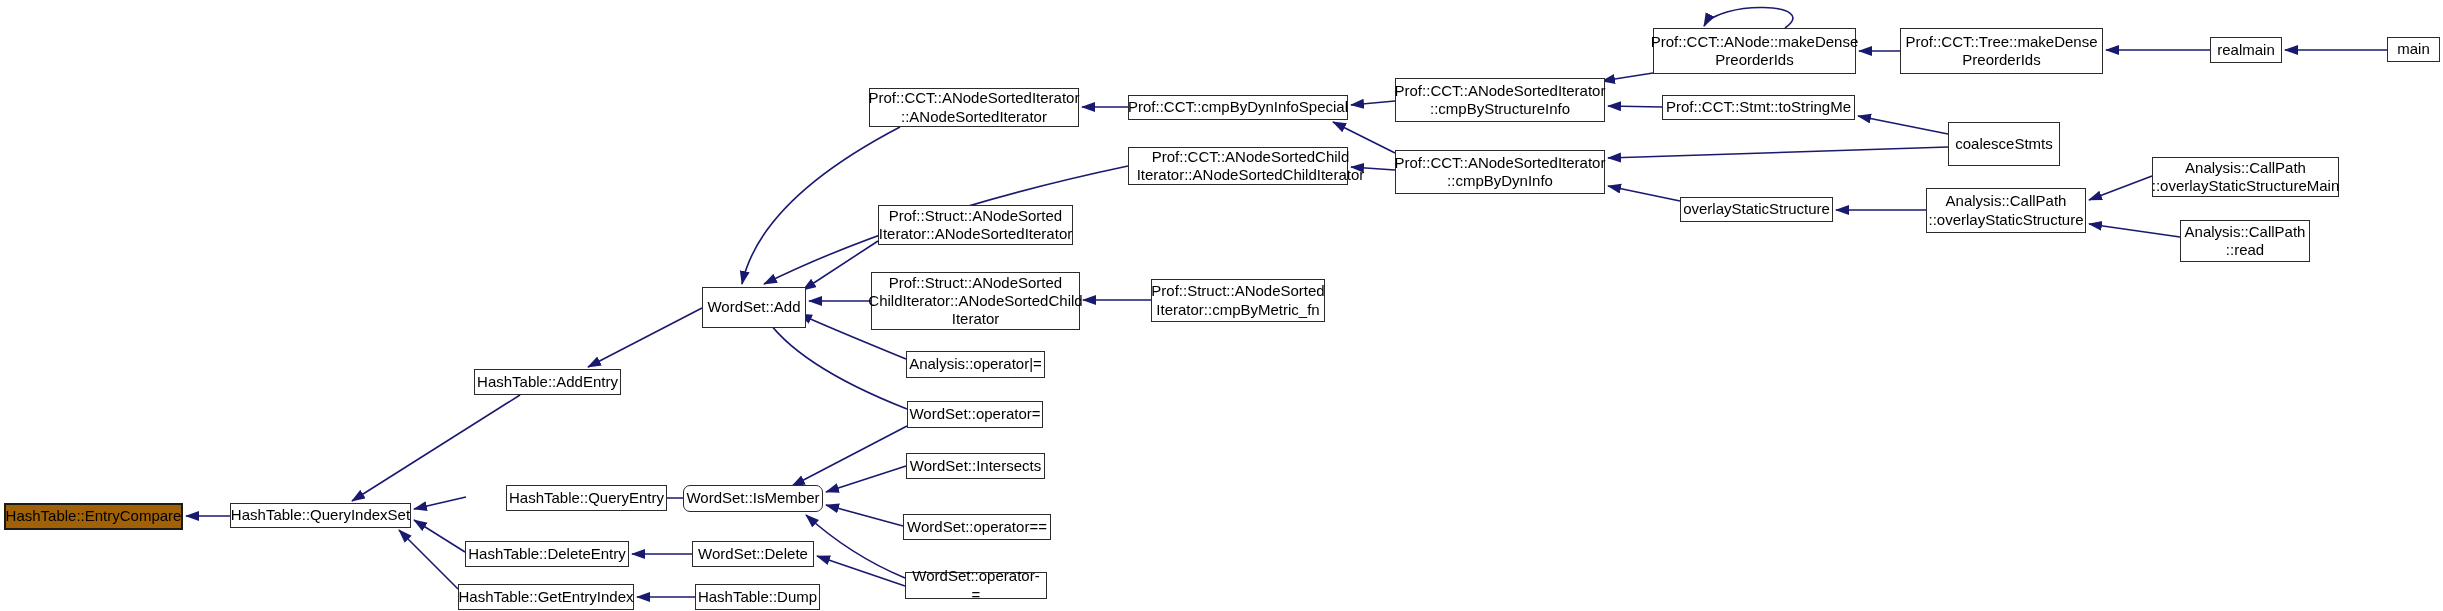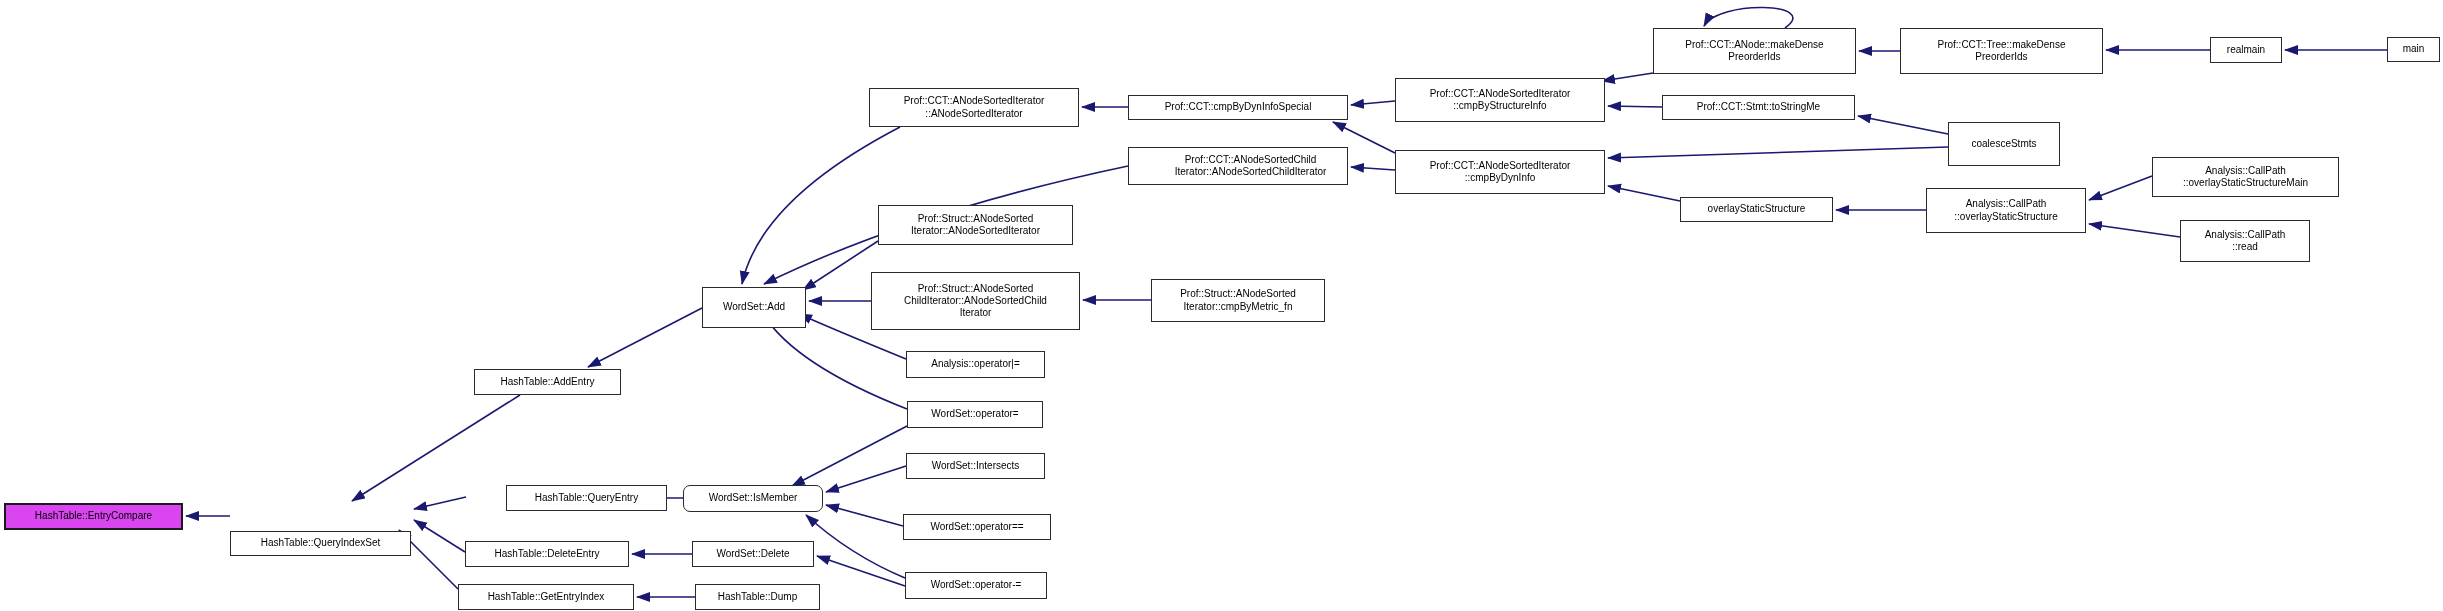--- a/index.html
+++ b/index.html
@@ -13,27 +13,27 @@
   #edge-layer{position:absolute;left:0;top:0;width:2443px;height:611px;}
   #node-layer{position:absolute;left:0;top:0;width:2443px;height:611px;}
   .node{
     position:absolute;
     box-sizing:border-box;
     display:flex;align-items:center;justify-content:center;
     text-align:center;
     border:1px solid #2b2b2b;
     background:#ffffff;
     color:#000000;
-    font-size:10px;line-height:1.22;
+    font-size:15px;line-height:1.22;
     white-space:pre-line;
     padding:1px 3px;
     cursor:pointer;
   }
   .node.highlight{
-    background:#d946ef;
+    background:#a16207;
     border-width:2px;
     border-color:#1a1a1a;
   }
   .edge{fill:none;stroke:#191970;stroke-width:1.6px;}
 </style>
 </head>
 <body>
 
 <div id="canvas">
   <svg id="edge-layer" width="2443" height="611" viewBox="0 0 2443 611" xmlns="http://www.w3.org/2000/svg">
@@ -77,21 +77,21 @@
         <path d="M 1948 134 L 1858 116" class="edge" marker-end="url(#arrow)"></path>
         <path d="M 1948 147 L 1608 158" class="edge" marker-end="url(#arrow)"></path>
         <path d="M 1680 201 L 1608 186" class="edge" marker-end="url(#arrow)"></path>
         <path d="M 1926 210 L 1836 210" class="edge" marker-end="url(#arrow)"></path>
         <path d="M 2152 176 L 2089 200" class="edge" marker-end="url(#arrow)"></path>
         <path d="M 2180 237 L 2089 224" class="edge" marker-end="url(#arrow)"></path>
       </g>
   </svg>
   <div id="node-layer">
       <div class="node highlight" style="left: 4px; top: 503px; width: 179px; height: 27px;">HashTable::EntryCompare</div>
-      <div class="node" style="left: 230px; top: 503px; width: 181px; height: 25px; margin-top: 28px;">HashTable::QueryIndexSet</div>
+      <div class="node" style="left: 230px; top: 503px; width: 181px; height: 25px;">HashTable::QueryIndexSet</div>
       <div class="node" style="left: 474px; top: 369px; width: 147px; height: 26px;">HashTable::AddEntry</div>
       <div class="node" style="left: 466px; top: 485px; width: 161px; height: 26px; margin-left: 40px;">HashTable::QueryEntry</div>
       <div class="node" style="left: 465px; top: 541px; width: 164px; height: 26px;">HashTable::DeleteEntry</div>
       <div class="node" style="left: 458px; top: 584px; width: 176px; height: 26px;">HashTable::GetEntryIndex</div>
       <div class="node" style="left: 702px; top: 287px; width: 104px; height: 41px;">WordSet::Add</div>
       <div class="node" style="left: 683px; top: 485px; width: 140px; height: 27px; border-radius: 7px;">WordSet::IsMember</div>
       <div class="node" style="left: 692px; top: 541px; width: 122px; height: 26px;">WordSet::Delete</div>
       <div class="node" style="left: 695px; top: 584px; width: 125px; height: 26px;">HashTable::Dump</div>
       <div class="node" style="left: 906px; top: 351px; width: 139px; height: 27px;">Analysis::operator|=</div>
       <div class="node" style="left: 907px; top: 401px; width: 136px; height: 27px;">WordSet::operator=</div>

